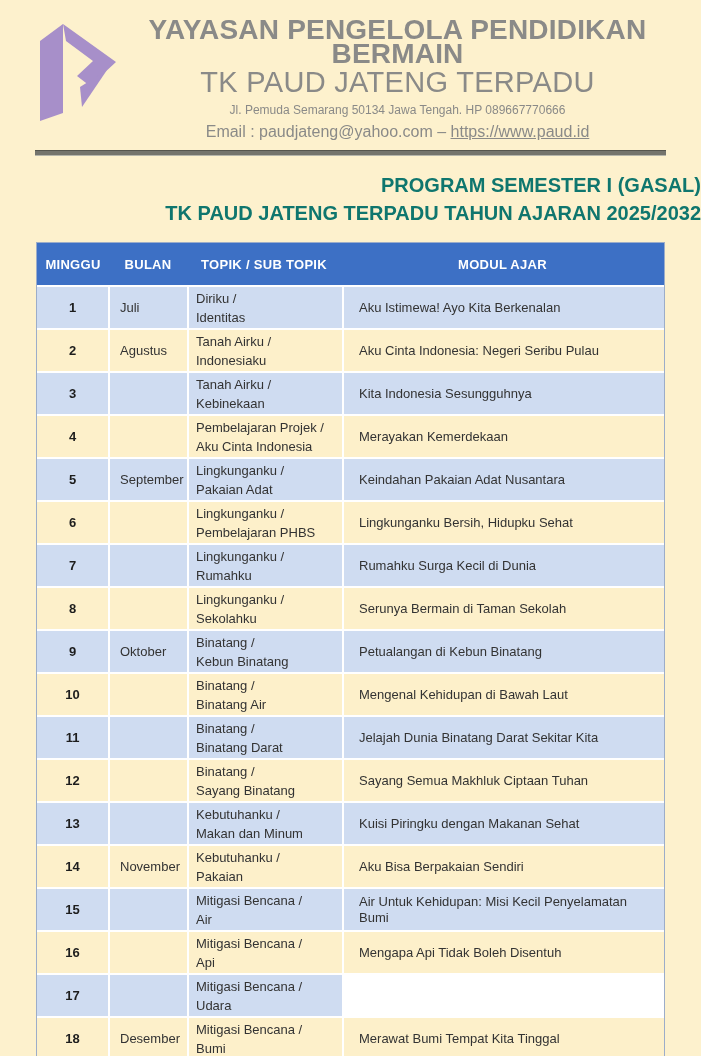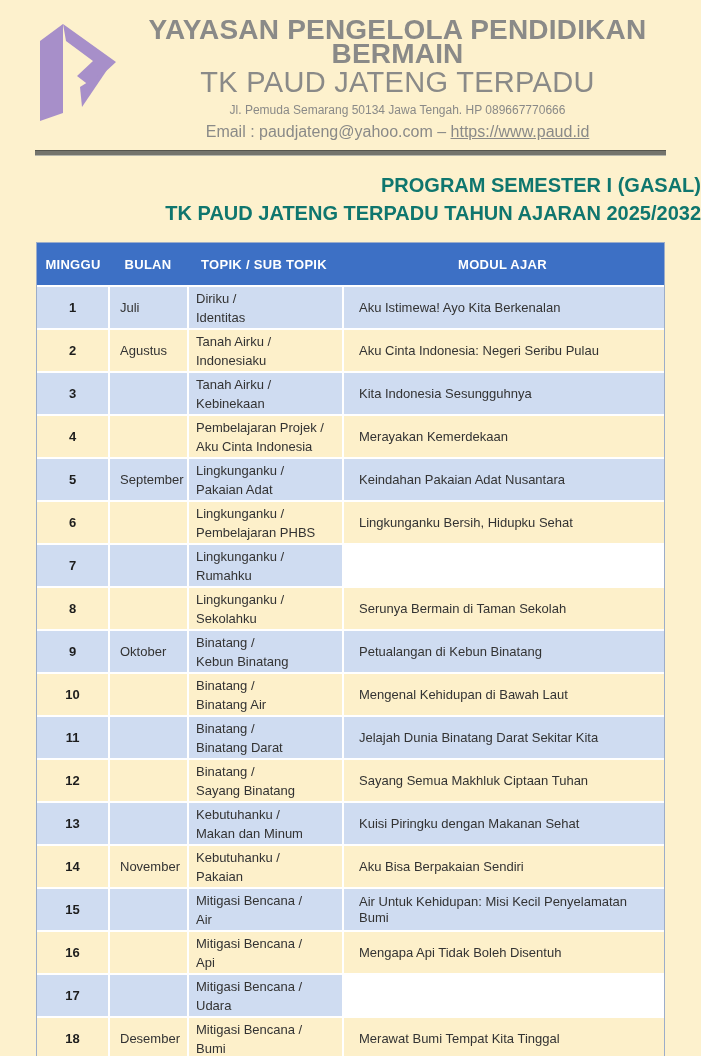--- a/index.html
+++ b/index.html
@@ -166,20 +166,21 @@
     </div>
     <div class="cell c-modul">Lingkunganku Bersih, Hidupku Sehat</div>
   </div>
         <div class="row blue">
     <div class="cell c-minggu">7</div>
     <div class="cell c-bulan"></div>
     <div class="cell c-topik">
       <div>Lingkunganku /</div>
       <div>Rumahku</div>
     </div>
+    <div class="cell c-modul">Rumahku Surga Kecil di Dunia</div>
   </div>
         <div class="row cream">
     <div class="cell c-minggu">8</div>
     <div class="cell c-bulan"></div>
     <div class="cell c-topik">
       <div>Lingkunganku /</div>
       <div>Sekolahku</div>
     </div>
     <div class="cell c-modul">Serunya Bermain di Taman Sekolah</div>
   </div>

